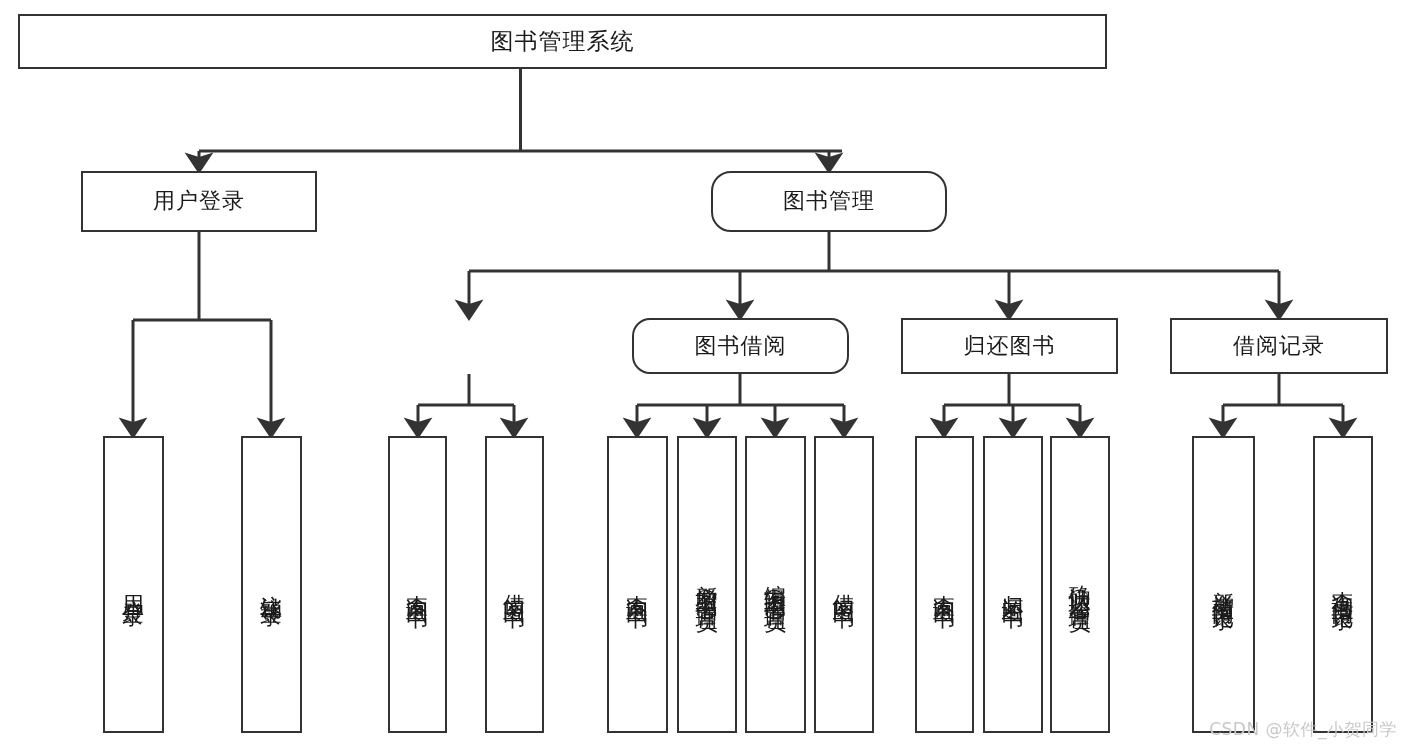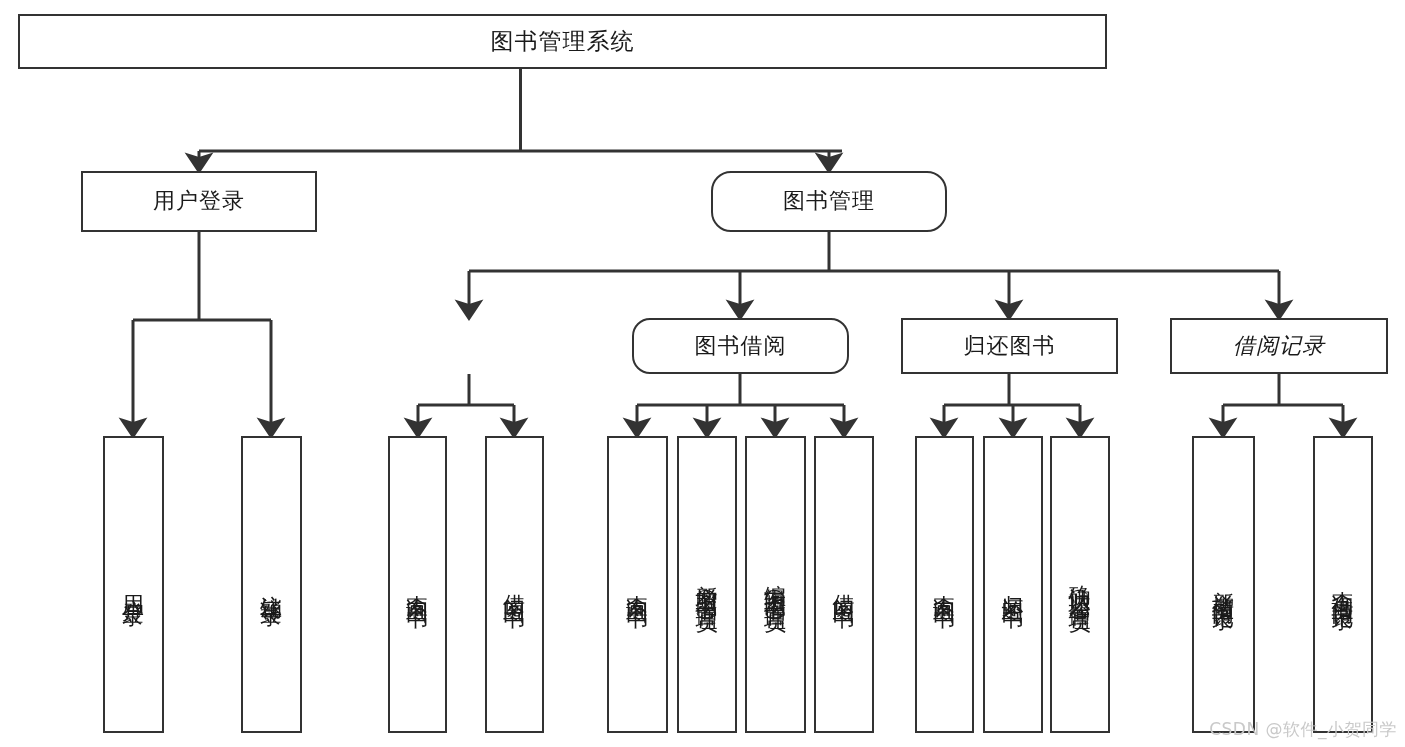--- a/index.html
+++ b/index.html
@@ -131,21 +131,21 @@
   <div class="node horiz" style="left:711px; top:171px; width:236px; height:61px;border-radius:20px;">
     <span>图书管理</span>
   </div>
 
   <div class="node horiz" style="left:632px; top:318px; width:217px; height:56px;border-radius:18px;">
     <span>图书借阅</span>
   </div>
   <div class="node horiz" style="left:901px; top:318px; width:217px; height:56px;">
     <span>归还图书</span>
   </div>
-  <div class="node horiz" style="left:1170px; top:318px; width:218px; height:56px;font-style:italic;">
+  <div class="node horiz" style="left:1170px; top:318px; width:218px; height:56px;">
     <span>借阅记录</span>
   </div>
 
   <div class="node vert" style="left:103px; top:436px; width:61px; height:297px;">
     <span class="vtext">用户登录</span>
   </div>
   <div class="node vert" style="left:241px; top:436px; width:61px; height:297px;">
     <span class="vtext">注销登录</span>
   </div>
   <div class="node vert" style="left:388px; top:436px; width:59px; height:297px;">

